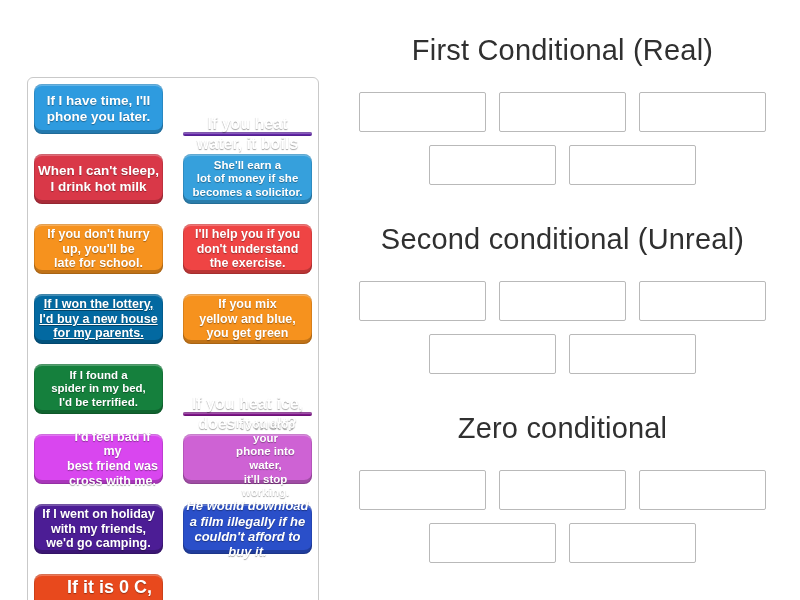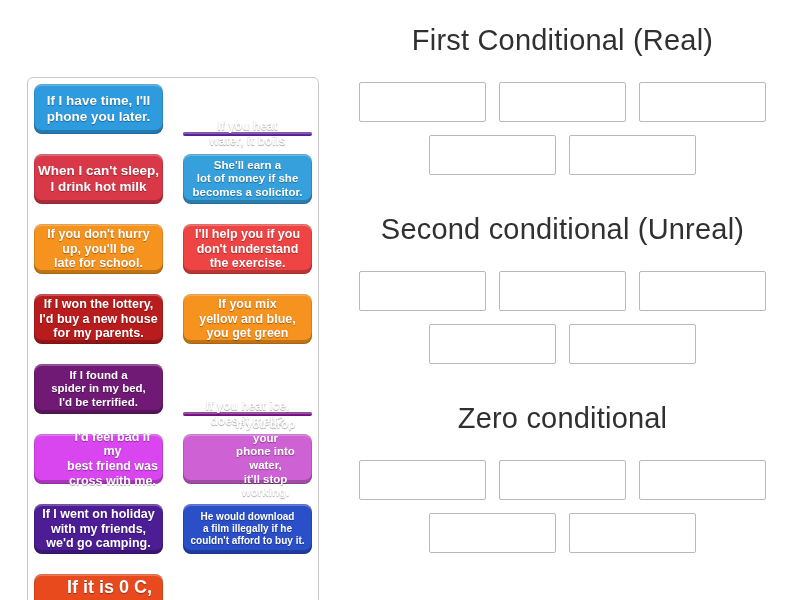--- a/index.html
+++ b/index.html
@@ -36,31 +36,31 @@
     white-space: pre-line;
     line-height: 1.18;
     padding: 2px 3px;
     text-shadow: 0 1px 1px rgba(0,0,0,0.35);
     box-shadow: inset 0 2px 0 rgba(255,255,255,0.25),
                 inset 0 -4px 0 rgba(0,0,0,0.22),
                 inset 0 0 0 1px rgba(0,0,0,0.12);
     cursor: grab;
     user-select: none;
   }
-  .size-xs  { font-size: 10px; }
+  .size-xs  { font-size: 13px; font-style: italic; }
   .size-sm  { font-size: 11.5px; }
   .size-md  { font-size: 12.5px; }
   .size-lg  { font-size: 13.5px; }
-  .size-xl  { font-size: 12px;   line-height: 1.25; margin-top: 48px; }
+  .size-xl  { font-size: 16px;   line-height: 1.25; margin-top: 48px; }
   .size-xxl { font-size: 18px;   line-height: 1.3; padding-left: 25px;  }
 
   
   .groups-column {
     position: absolute;
-    left: 340px; top: 20px;
+    left: 340px; top: 30px;
     width: 445px;
   }
   .group-section { margin-bottom: 34px; }
   .group-title {
     font-size: 29px;
     line-height: 40px;
     text-align: center;
     color: #303030;
     margin-bottom: 22px;
     font-weight: 400;
@@ -92,27 +92,27 @@
 I drink hot milk</div>
     <div class="card size-sm" style="background: rgb(54, 160, 220);">She'll earn a
 lot of money if she
 becomes a solicitor.</div>
     <div class="card size-md" style="background: rgb(246, 146, 30);">If you don't hurry
 up, you'll be
 late for school.</div>
     <div class="card size-md" style="background: #ef4444;">I'll help you if you
 don't understand
 the exercise.</div>
-    <div class="card size-md" style="background: #b91c1c;">If I won the lottery,
+    <div class="card size-md" style="background: #0369a1; text-decoration: underline;">If I won the lottery,
 I'd buy a new house
 for my parents.</div>
     <div class="card size-md" style="background: rgb(246, 146, 30);">If you mix
 yellow and blue,
 you get green</div>
-    <div class="card size-sm" style="background: #701a75;">If I found a
+    <div class="card size-sm" style="background: #15803d;">If I found a
 spider in my bed,
 I'd be terrified.</div>
     <div class="card size-xl" style="background: #a21caf;">If you heat ice,
 does it melt?</div>
     <div class="card size-md" style="background: #d946ef; padding-left: 31px;">I'd feel bad if my
 best friend was
 cross with me.</div>
     <div class="card size-sm" style="background: rgb(206, 98, 212); padding-left: 39px;">If you drop your
 phone into water,
 it'll stop working.</div>

